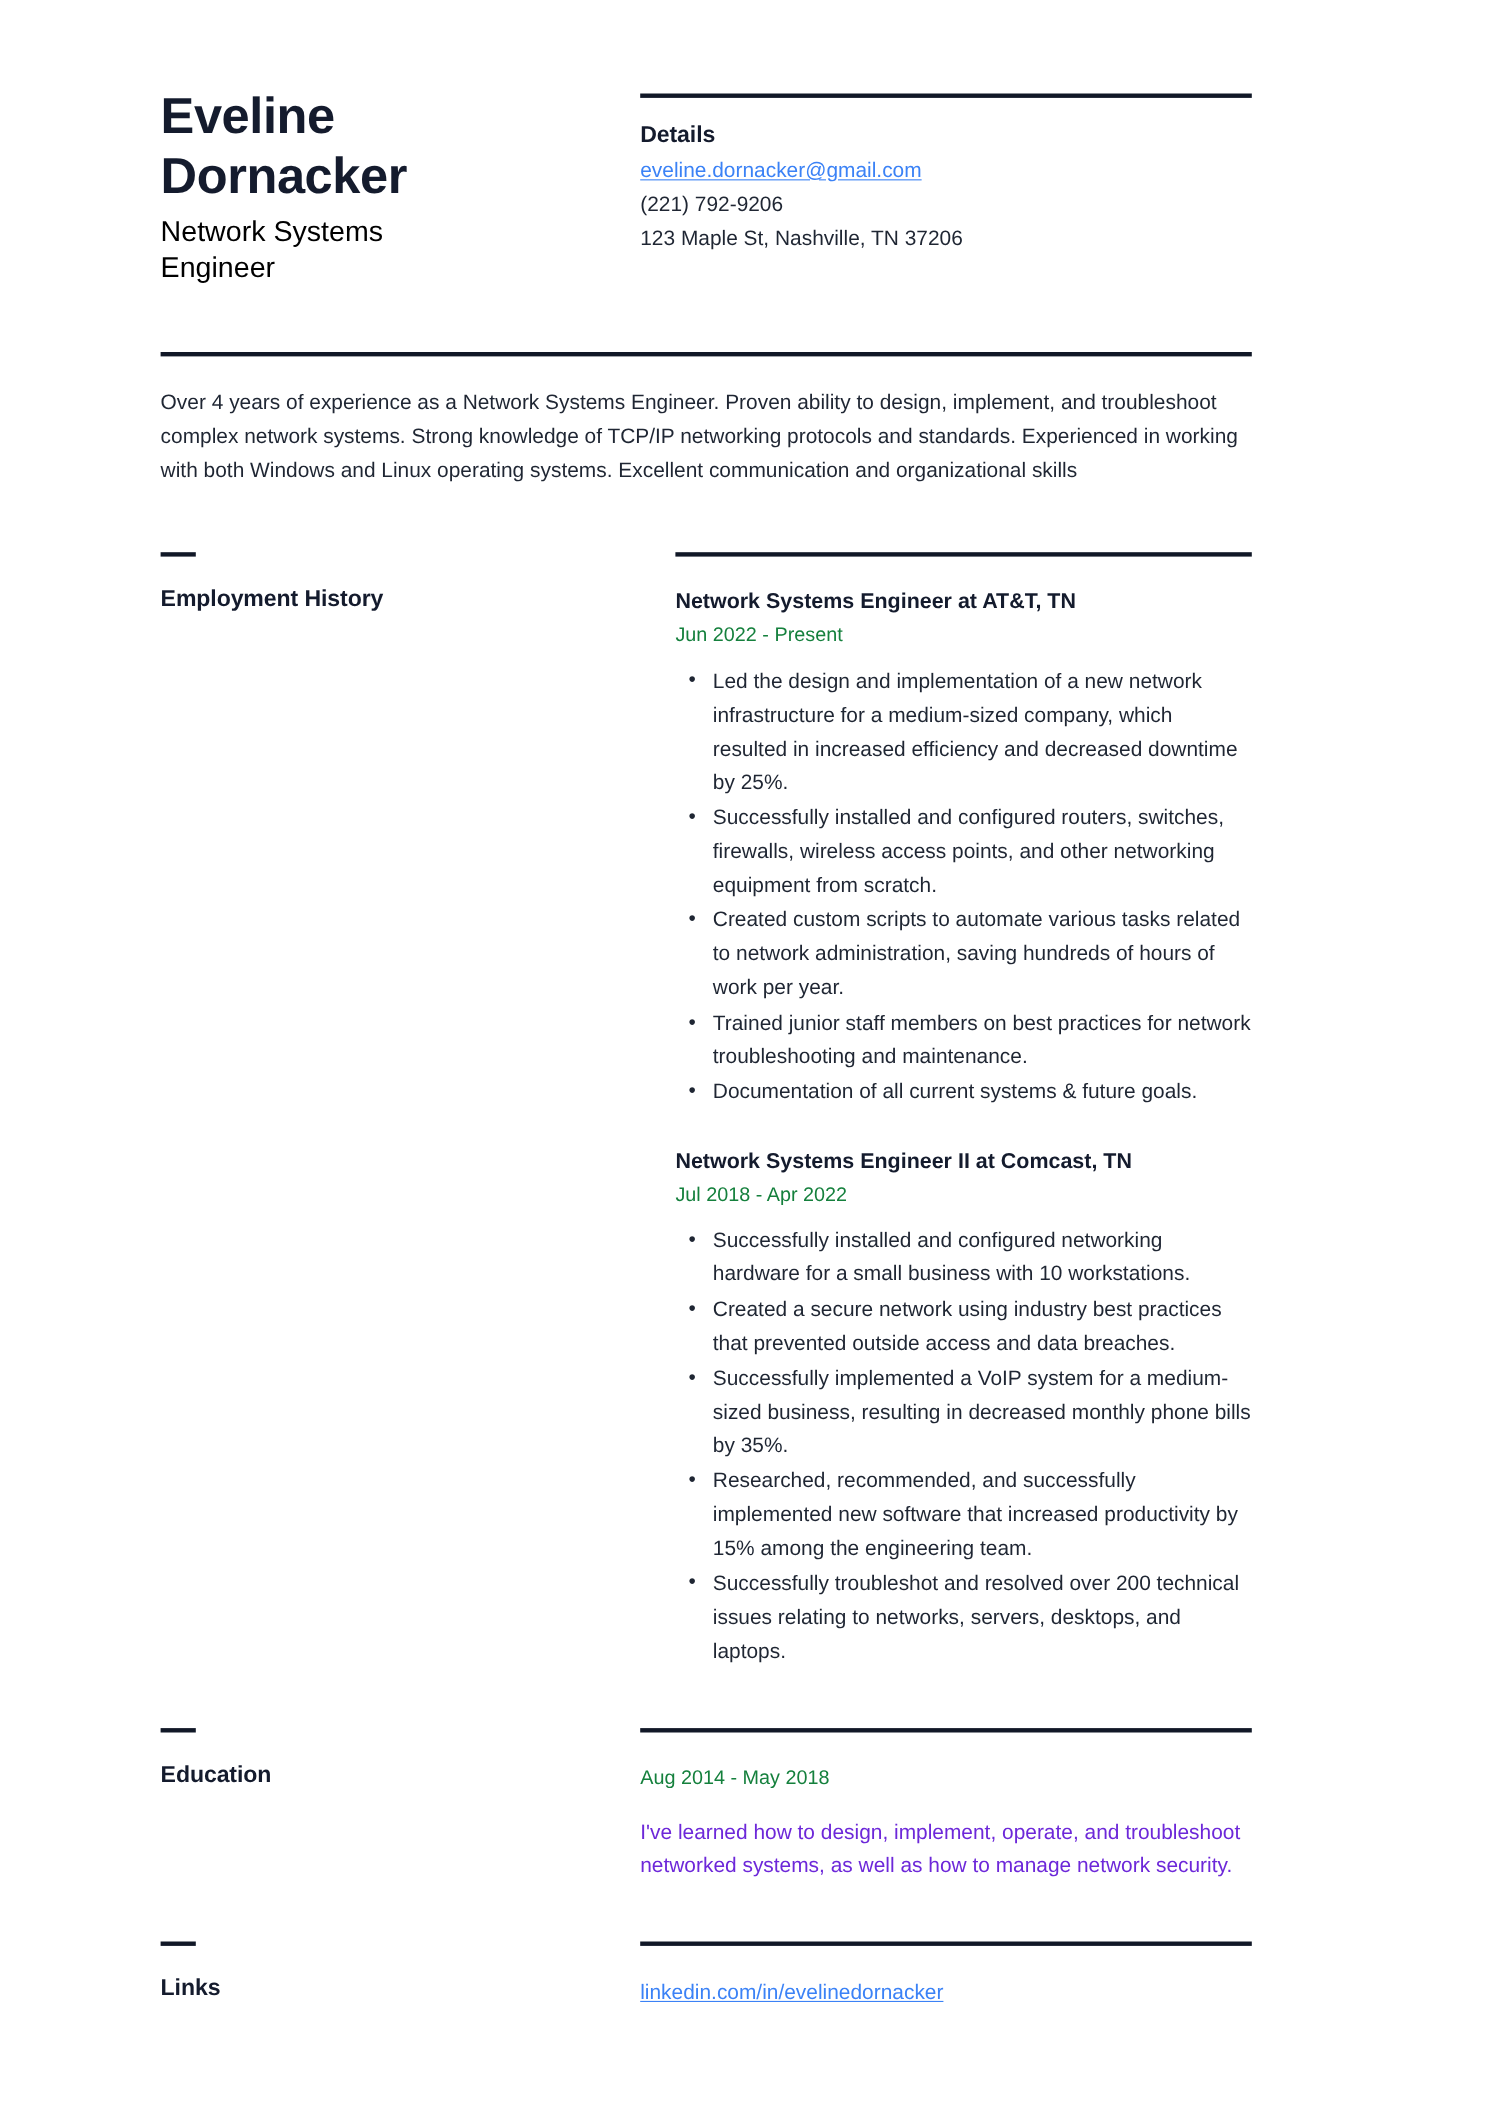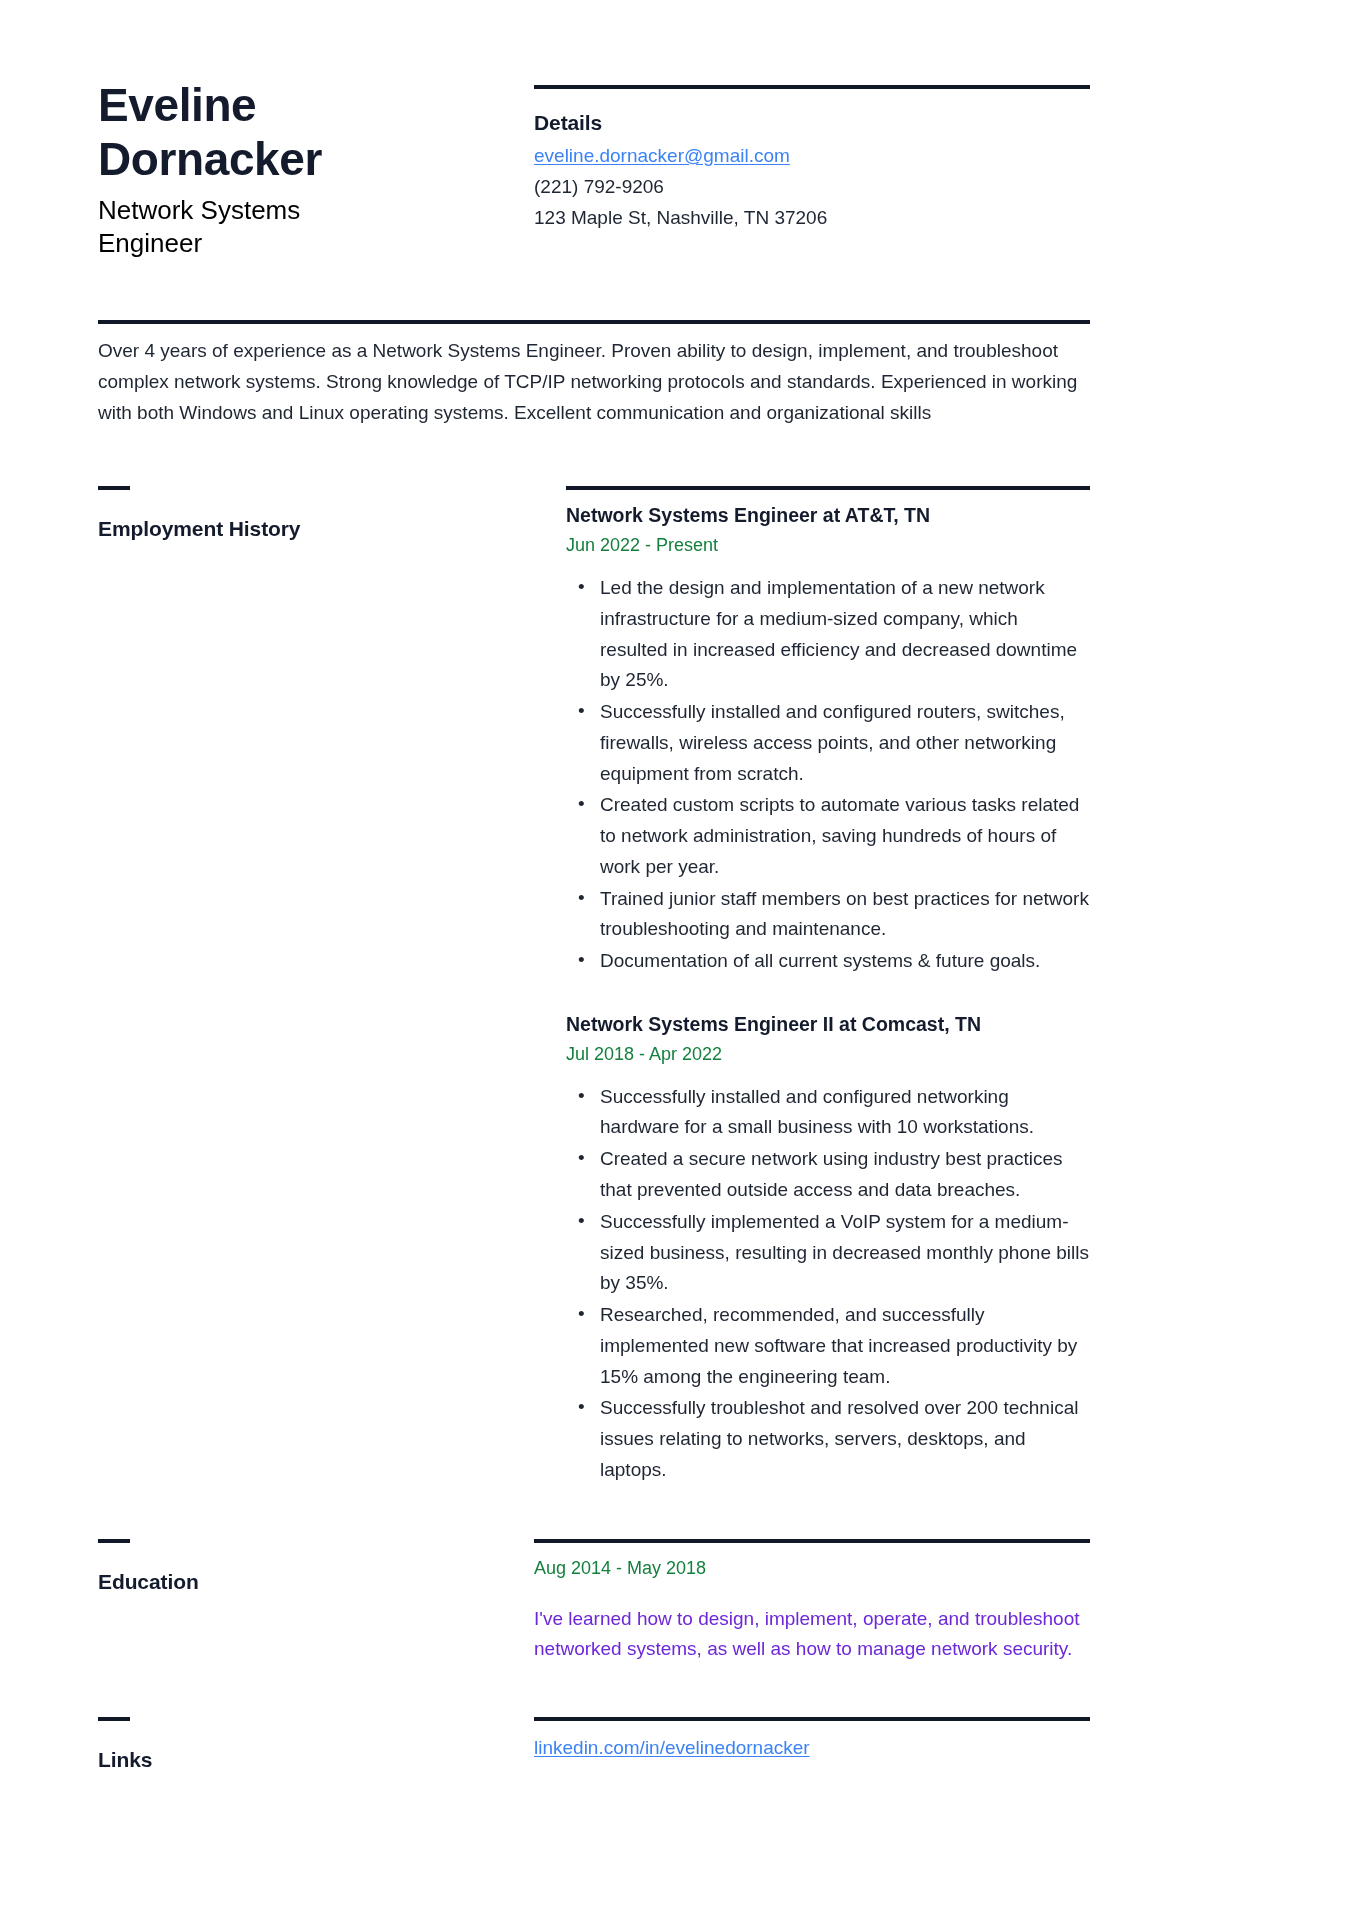--- a/index.html
+++ b/index.html
@@ -16,20 +16,21 @@
     color: #1a202c;
     -webkit-font-smoothing: antialiased;
   }
 
   .page {
     position: relative;
     width: 1188px;
     min-height: 1931px;
     background: #ffffff;
     padding: 0;
+    margin-left: 48px;
   }
 
   
   .header {
     display: flex;
     align-items: flex-start;
     padding: 78px 98px 0 98px;
   }
   .header-left {
     width: 436px;
@@ -109,21 +110,21 @@
     font-size: 21px;
     font-weight: 700;
     color: #141b2d;
     letter-spacing: -0.1px;
     line-height: 1.2;
   }
   .section-main {
     flex: 1 1 auto;
     min-width: 0;
   }
-  .section-body { padding-top: 12px; }
+  .section-body { padding-top: 28px; }
 
   .body-text {
     font-size: 19px;
     line-height: 1.62;
     color: #1f2633;
     margin: 0;
   }
 
   
   .entry { margin-bottom: 34px; }

